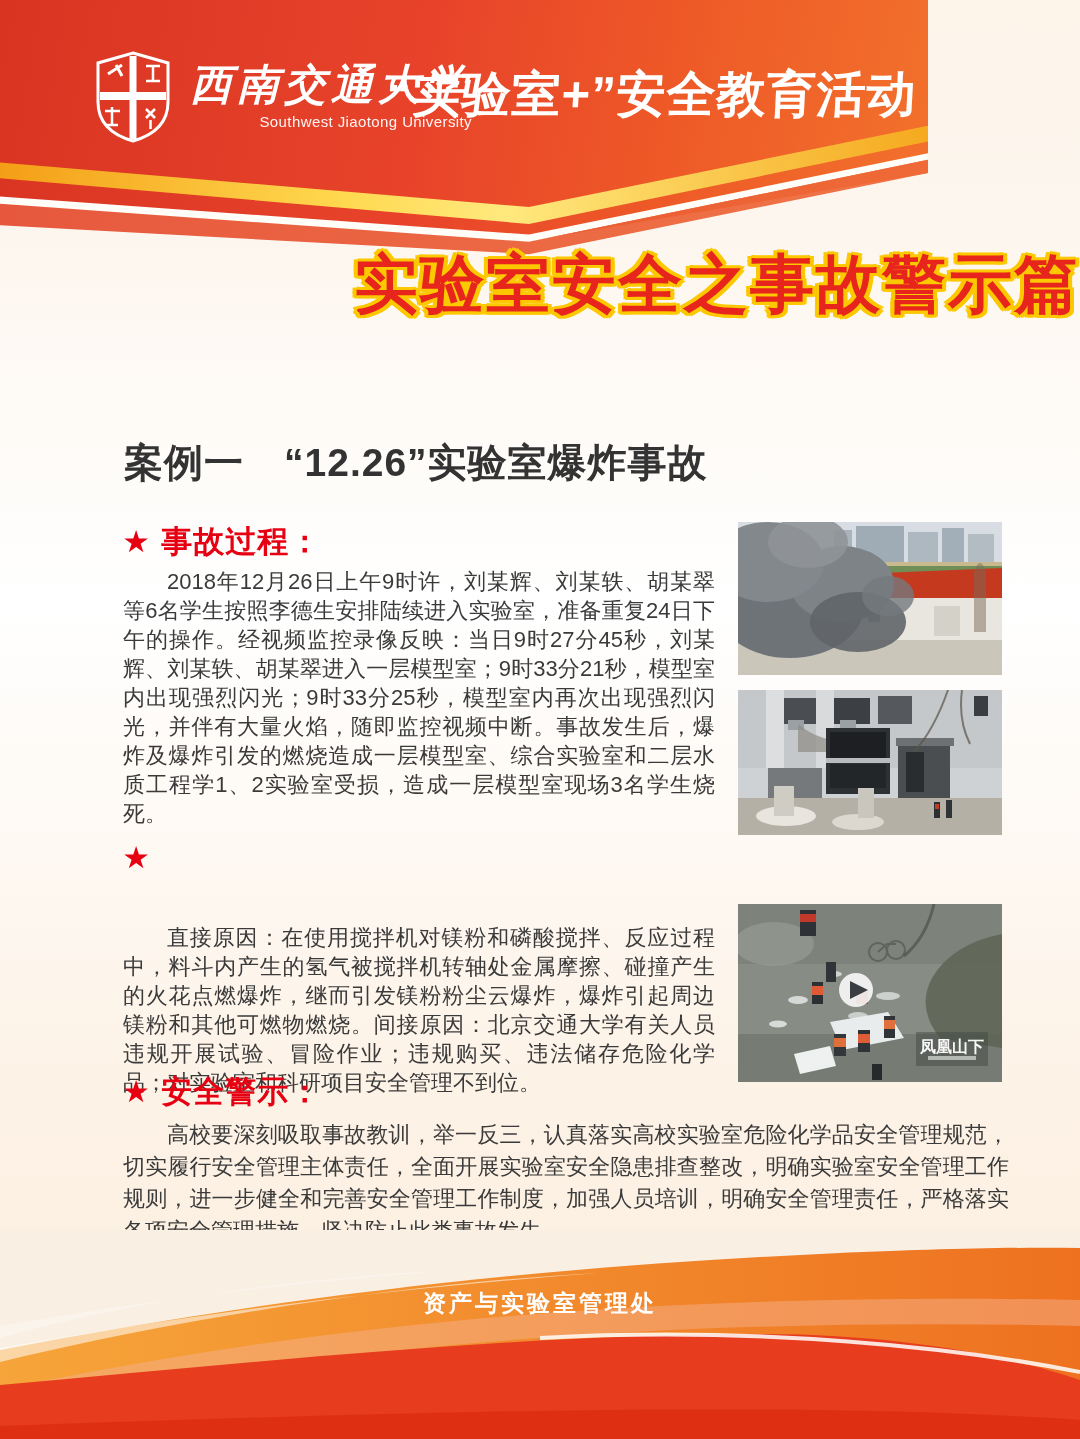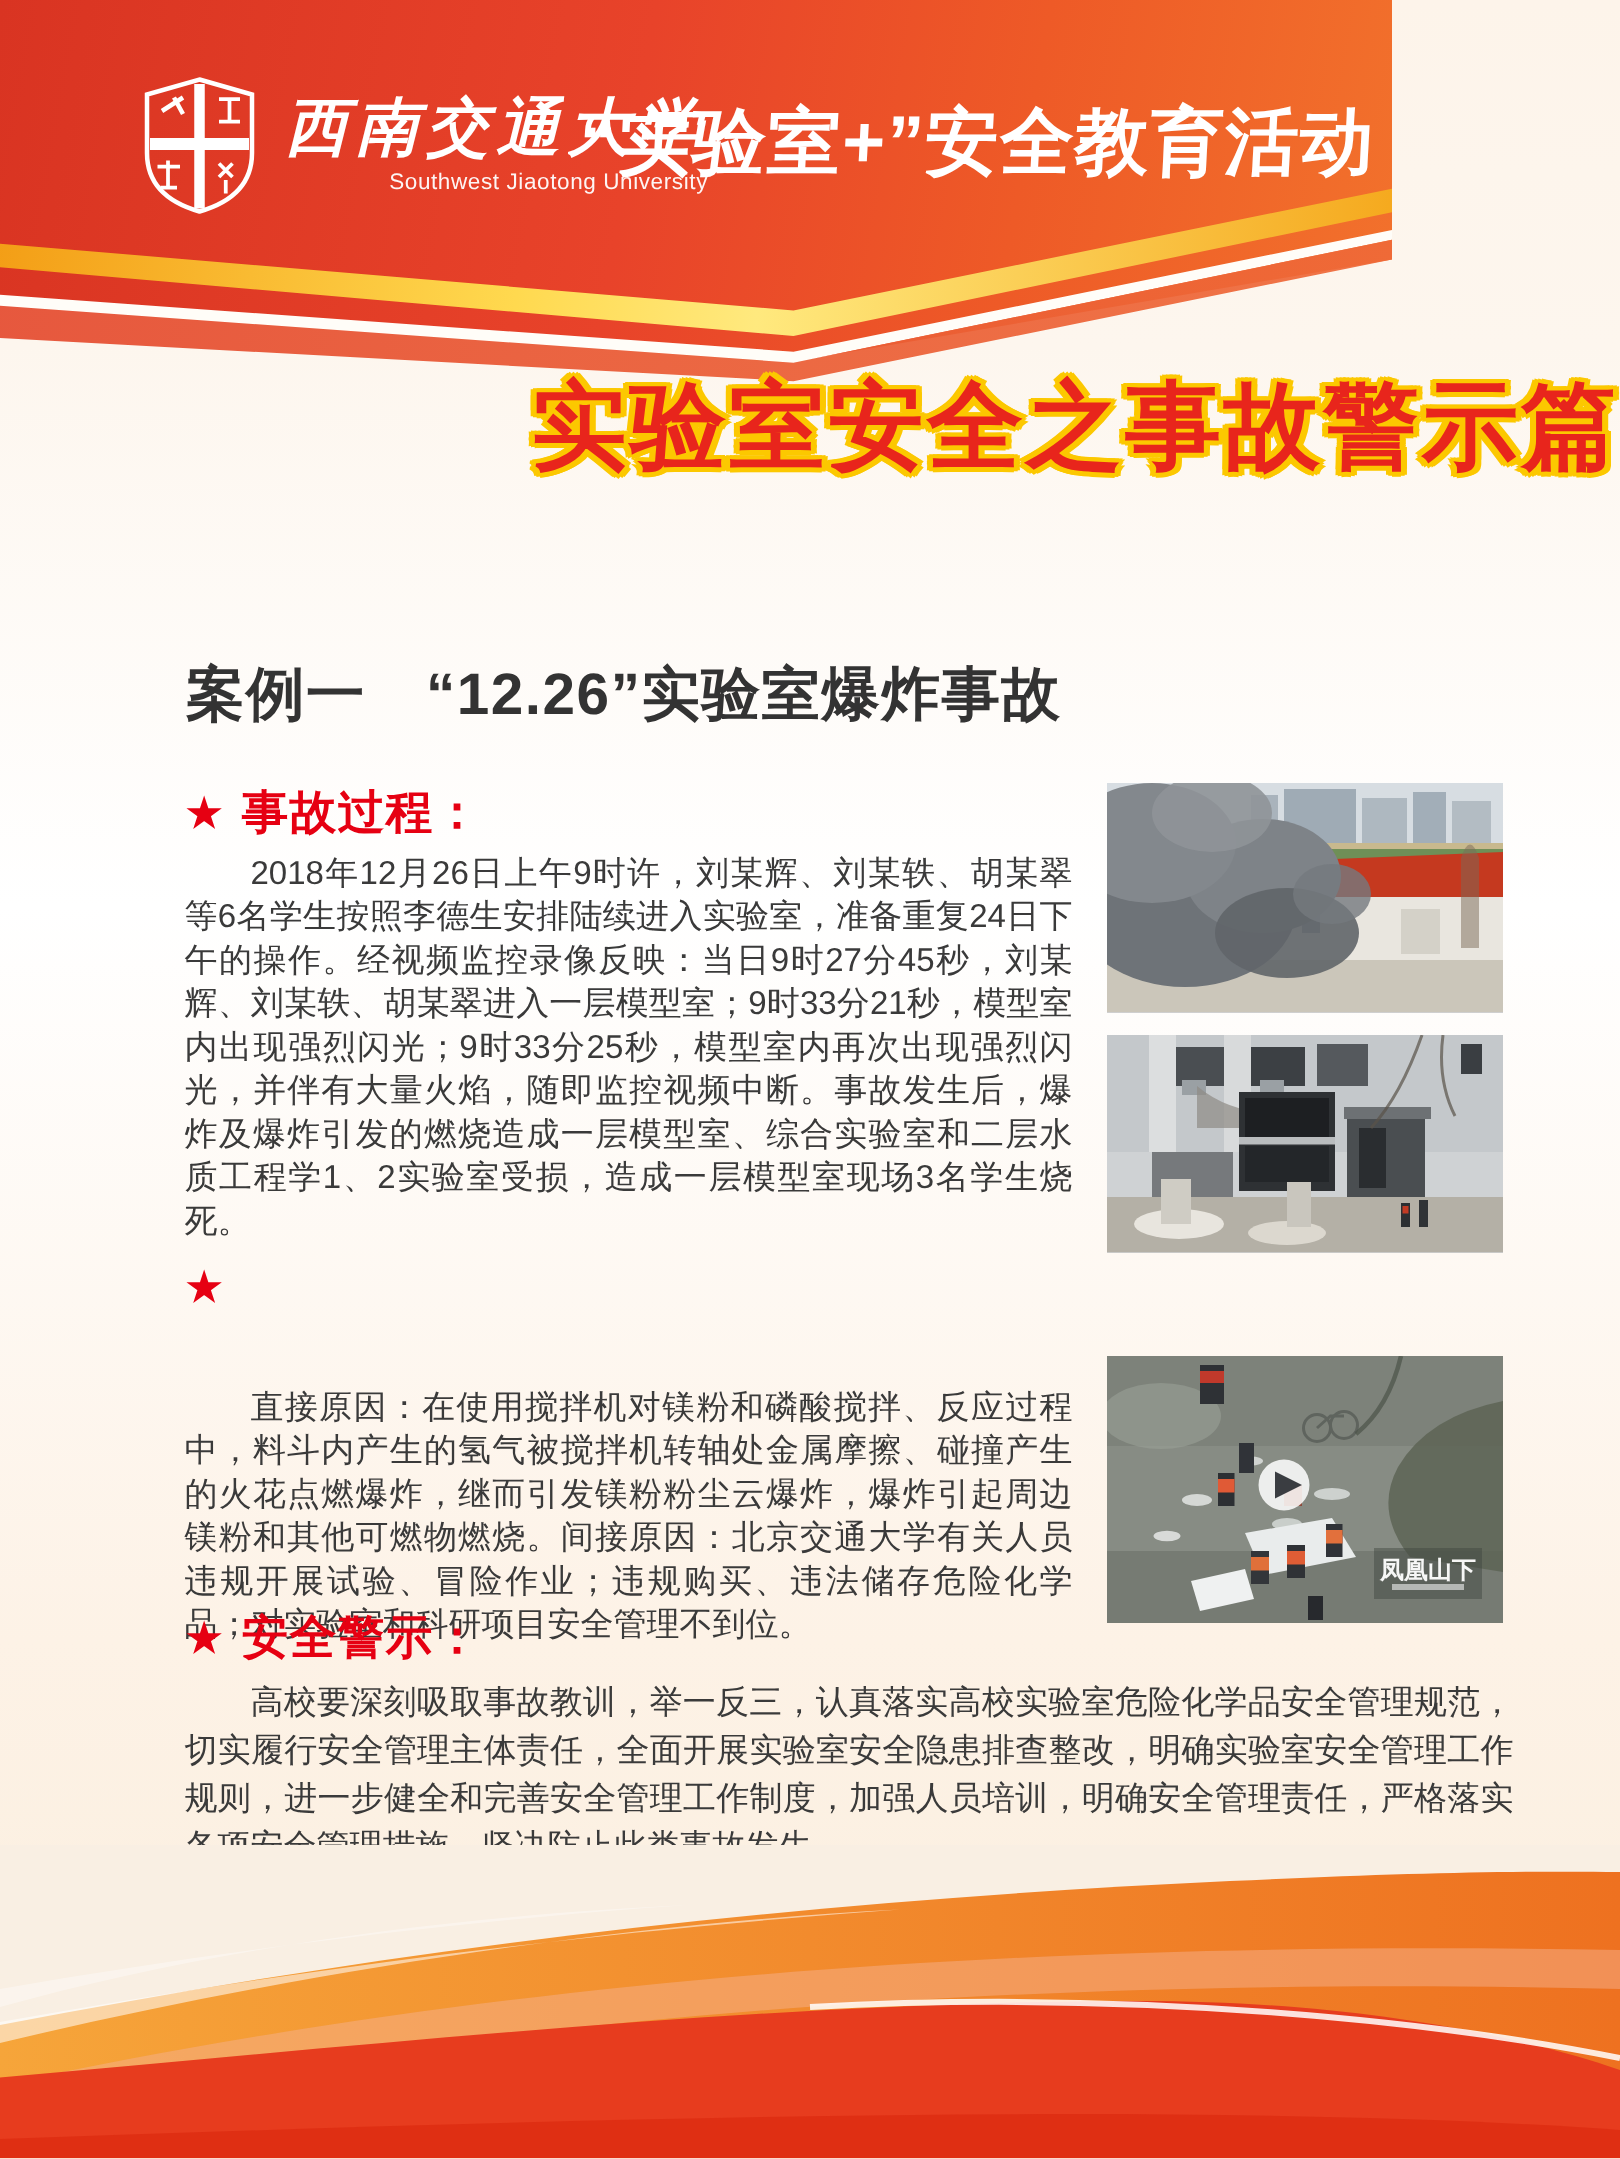--- a/index.html
+++ b/index.html
@@ -228,15 +228,16 @@
       </defs>
       <rect width="1080" height="209" fill="#f9efe3"></rect>
       <path d="M0,120 C260,70 520,38 820,24 C930,19 1010,17 1080,18 L1080,209 L0,209 Z" fill="url(#gOr)"></path>
       <path d="M0,160 C300,96 640,62 1080,70 L1080,96 C660,86 320,118 0,178 Z" fill="#f6b08c" opacity=".5"></path>
       <path d="M0,118 C180,86 360,62 560,46 L600,43 C420,52 200,84 0,132 Z" fill="#ffffff" opacity=".55"></path>
       <path d="M0,96 C150,70 300,52 430,42 L460,40 C320,46 150,66 0,108 Z" fill="#ffffff" opacity=".35"></path>
       <path d="M0,209 L0,155 C260,132 520,104 760,104 C900,104 1010,126 1080,150 L1080,209 Z" fill="#e73c1e"></path>
       <path d="M540,108 C760,96 960,118 1080,142" stroke="#ffffff" stroke-width="4" fill="none" opacity=".85"></path>
       <path d="M0,209 L0,196 C400,182 800,170 1080,190 L1080,209 Z" fill="#dd2d12" opacity=".85"></path>
     </svg>
+    <div class="dept">资产与实验室管理处</div>
   </footer>
 
 </div>
 
 </body></html>

